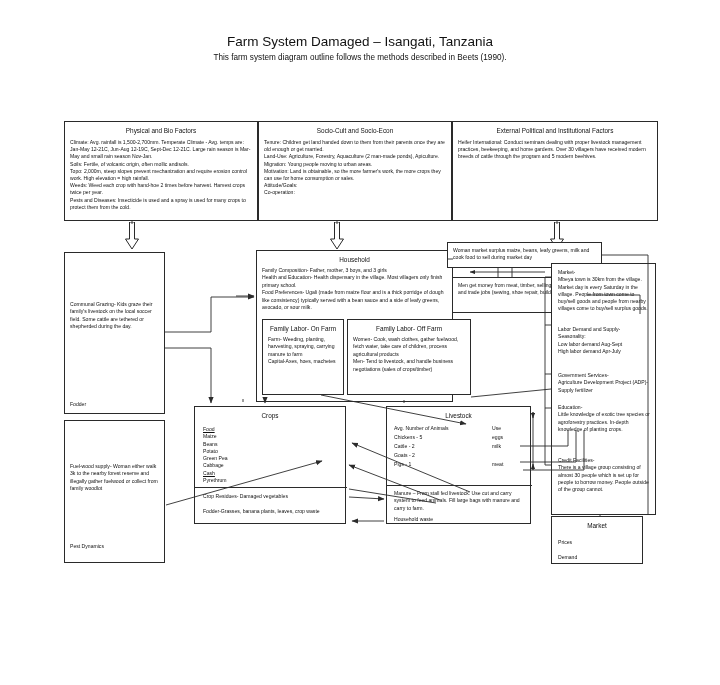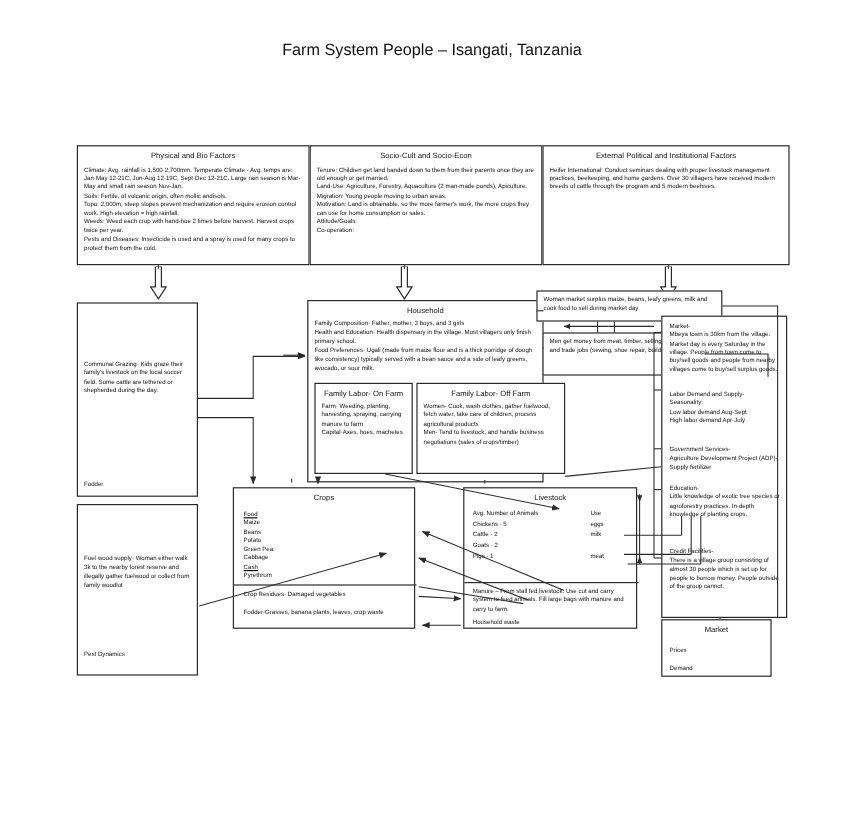--- a/index.html
+++ b/index.html
@@ -96,21 +96,22 @@
     width: 720px; height: 685px;
     pointer-events: none;
   }
   .u { text-decoration: underline; }
 </style>
 </head>
 <body>
 
 <div id="page">
 
-  <div class="title">Farm System People – Isangati, Tanzania</div>
+  <div class="title">Farm System Damaged – Isangati, Tanzania</div>
+  <div class="subtitle">This farm system diagram outline follows the methods described in Beets (1990).</div>
 
   <div class="box" style="left:64px; top:121px; width:194px; height:100px;">
     <div class="box-head">Physical and Bio Factors</div>
     <div class="box-body">Climate: Avg. rainfall is 1,500-2,700mm. Temperate Climate - Avg. temps are: Jan-May 12-21C, Jun-Aug 12-19C, Sept-Dec 12-21C. Large rain season is Mar-May and small rain season Nov-Jan.
 Soils: Fertile, of volcanic origin, often mollic andisols.
 Topo: 2,000m, steep slopes prevent mechanization and require erosion control work. High elevation = high rainfall.
 Weeds: Weed each crop with hand-hoe 2 times before harvest. Harvest crops twice per year.
 Pests and Diseases: Insecticide is used and a spray is used for many crops to protect them from the cold.</div>
   </div>
 

